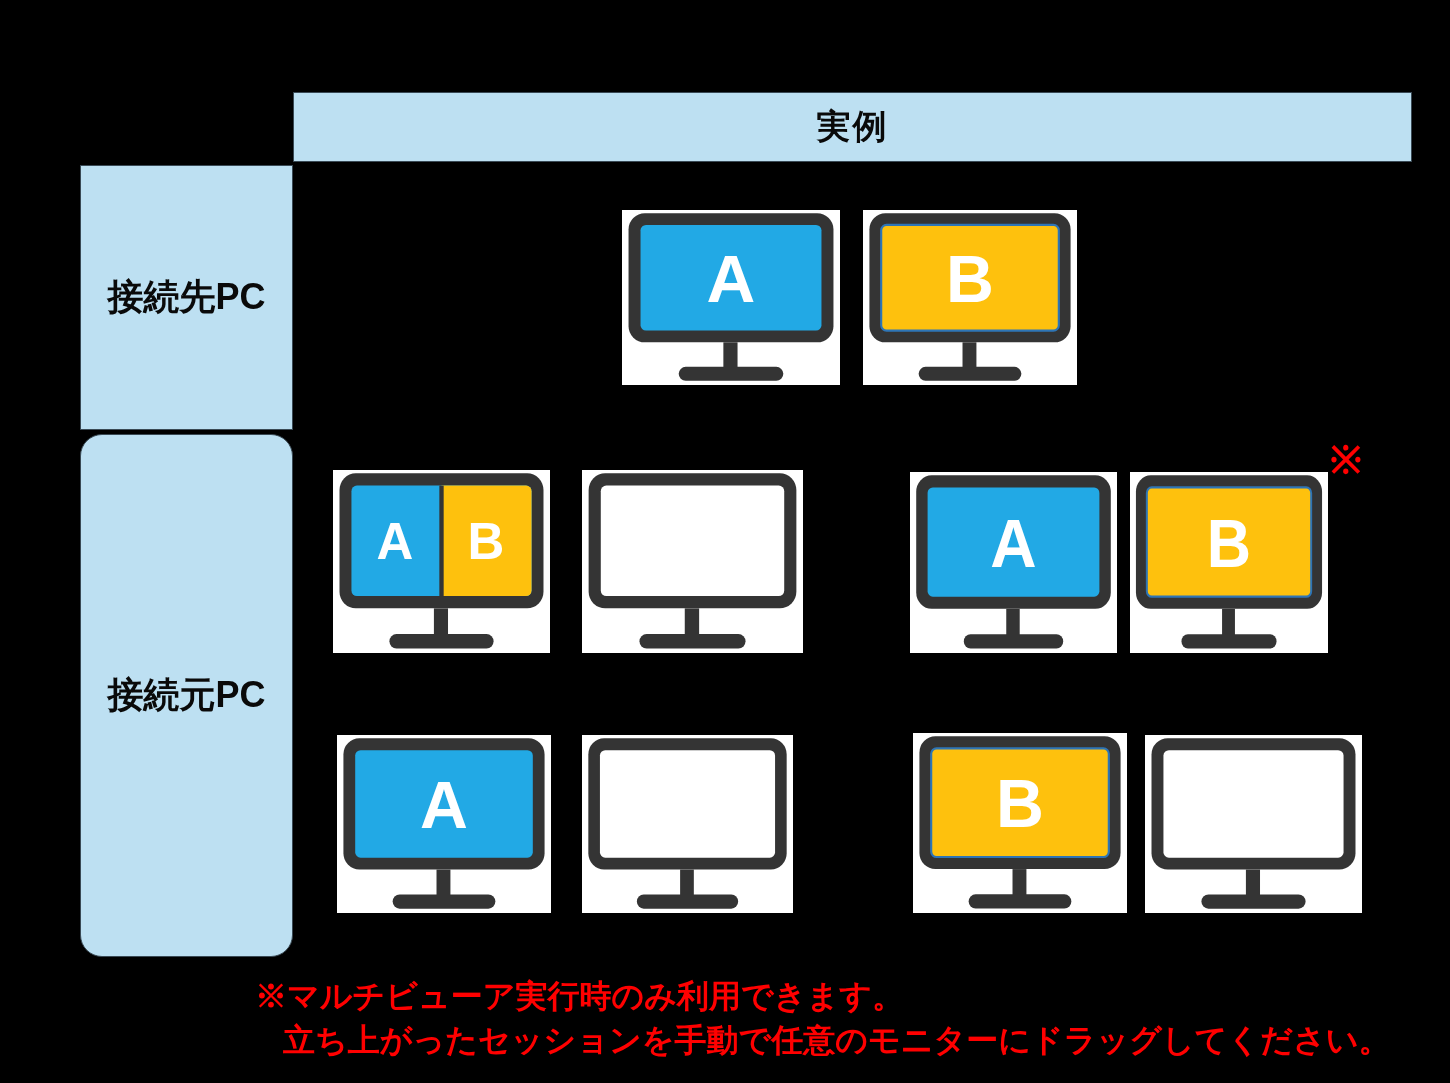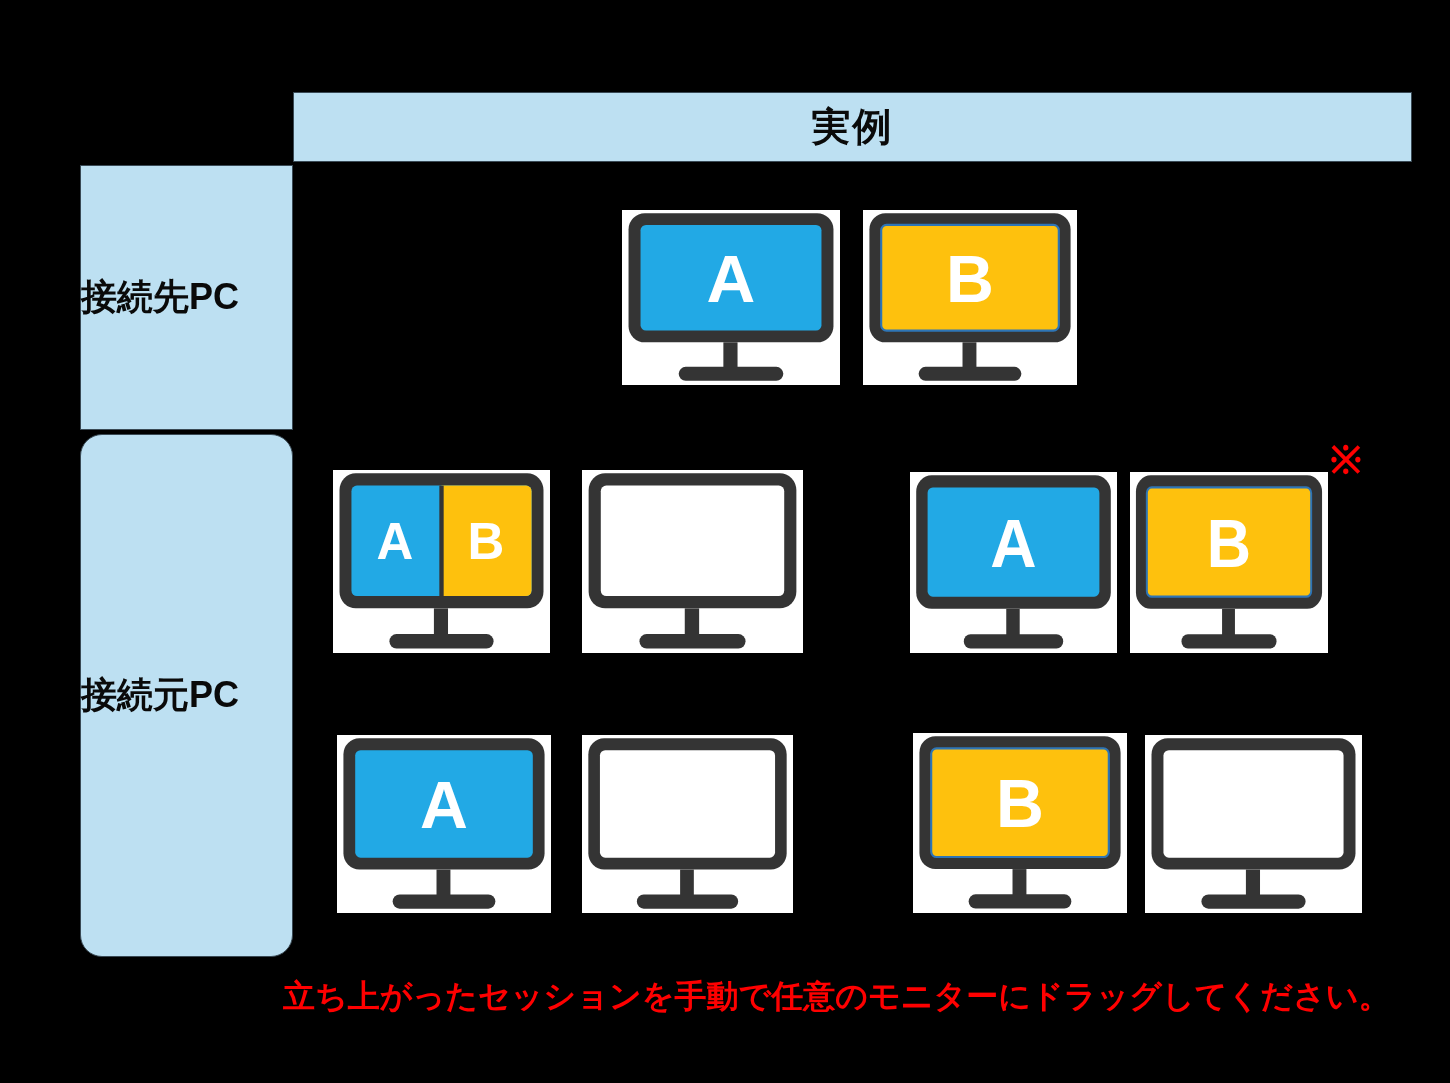--- a/index.html
+++ b/index.html
@@ -21,34 +21,35 @@
     left: 293px; top: 92px;
     width: 1119px; height: 70px;
     background: #BDE0F2;
     border: 1px solid #3a4a55;
     box-sizing: border-box;
     display: flex;
     align-items: center;
     justify-content: center;
   }
   .header-bar .cell-text {
-    font-size: 39px;
+    font-size: 34px;
     font-weight: bold;
     color: #0a0a0a;
     letter-spacing: 2px;
   }
   .row-label {
     position: absolute;
     left: 80px;
     width: 213px;
     background: #BDE0F2;
     border: 1px solid #3a4a55;
     box-sizing: border-box;
     display: flex;
     align-items: center;
+    justify-content: center;
   }
   .row-label .cell-text {
     font-size: 36px;
     font-weight: bold;
     color: #0a0a0a;
   }
   .cell-dest { top: 165px; height: 265px; }
   .cell-src  { top: 434px; height: 523px; border-radius: 22px; }
 
   
@@ -203,16 +204,17 @@
   <div class="card" style="left:1145px; top:735px; width:217px; height:178px;">
     <svg class="monitor" viewBox="0 0 200 164" preserveAspectRatio="none">
       <rect class="bezel" x="6" y="3" width="188" height="121" rx="15"></rect>
       <rect class="screen-white" x="17" y="14" width="166" height="99" rx="5"></rect>
       <rect class="stand" x="93" y="124" width="13" height="28"></rect>
       <rect class="stand" x="52" y="147" width="96" height="13" rx="6.5"></rect>
     </svg>
   </div>
 
   <div class="footnote">
+    <div class="line1">※マルチビューア実行時のみ利用できます。</div>
     <div class="line2">立ち上がったセッションを手動で任意のモニターにドラッグしてください。</div>
   </div>
 
 </div>
 
 </body></html>

